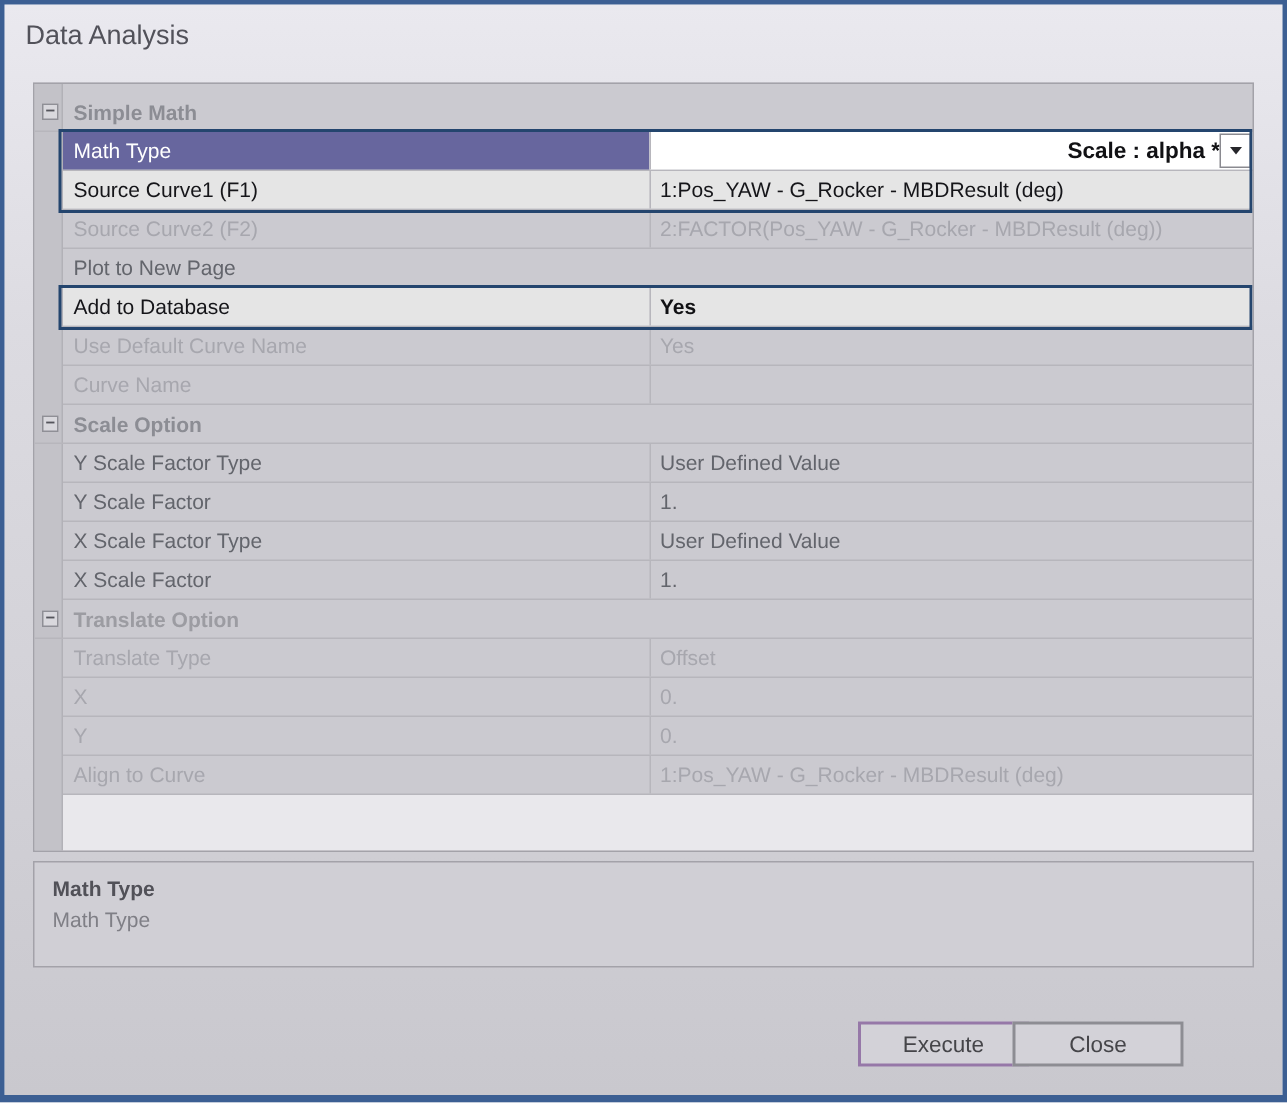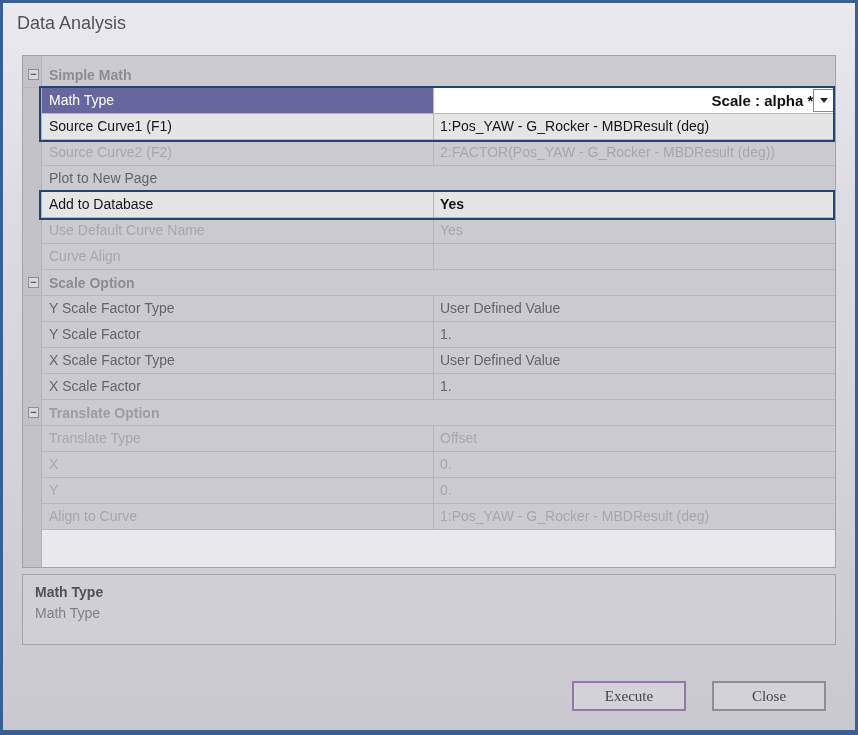--- a/index.html
+++ b/index.html
@@ -43,23 +43,23 @@
     pointer-events:none;}
 
   
   .desc{position:absolute;left:19px;top:571px;width:814px;height:71px;box-sizing:border-box;
     background:#d0cfd5;border:1px solid #a3a2a9;padding:9px 12px;}
   .desc-title{font-size:14px;font-weight:bold;color:#515158;}
   .desc-body{font-size:14px;color:#7f7f86;margin-top:5px;}
 
   
   .btn{position:absolute;top:678px;width:114px;height:30px;box-sizing:border-box;
-    background:#d3d2d8;font-family:Liberation Serif, serif;font-size:15px;color:#454549;cursor:pointer;}
+    background:#d3d2d8;font-family:Liberation Sans, sans-serif;font-size:15px;color:#454549;cursor:pointer;}
   .btn-execute{left:569px;border:2px solid #9678a8;}
-  .btn-close{left:709px;border:2px solid #8d8d93;}
+  .btn-close{left:672px;border:2px solid #8d8d93;}
 </style>
 </head>
 <body>
 
 <div class="dialog">
   <div class="dlg-title">Data Analysis</div>
 
   <div class="grid">
     <div class="grid-body" id="grid-body">
       <div class="gutter"></div>
@@ -83,21 +83,21 @@
         </div>
         <div class="prow row-active">
           <div class="cell-label">Add to Database</div>
           <div class="cell-value bold-value"><span>Yes</span></div>
         </div>
         <div class="prow row-disabled">
           <div class="cell-label">Use Default Curve Name</div>
           <div class="cell-value"><span>Yes</span></div>
         </div>
         <div class="prow row-disabled">
-          <div class="cell-label">Curve Align</div>
+          <div class="cell-label">Curve Name</div>
           <div class="cell-value"><span></span></div>
         </div>
         <div class="phead"><span class="collapse-box">−</span><span>Scale Option</span></div>
         <div class="prow row-normal">
           <div class="cell-label">Y Scale Factor Type</div>
           <div class="cell-value"><span>User Defined Value</span></div>
         </div>
         <div class="prow row-normal">
           <div class="cell-label">Y Scale Factor</div>
           <div class="cell-value"><span>1.</span></div>

